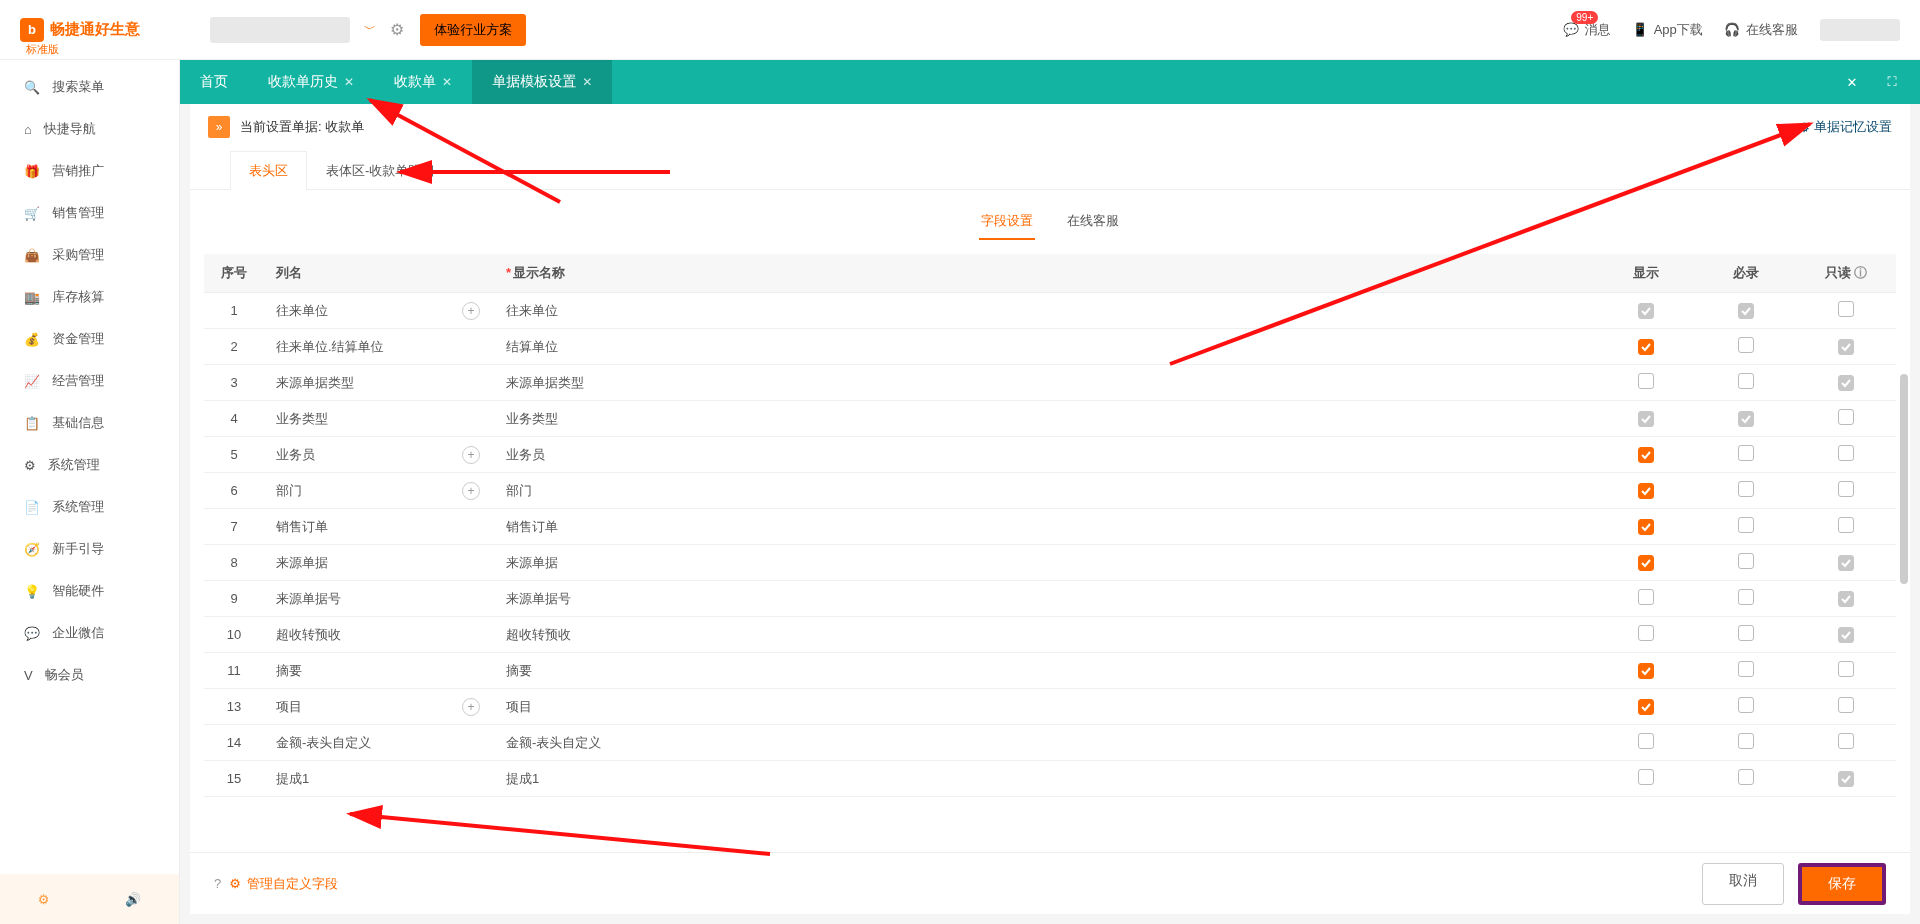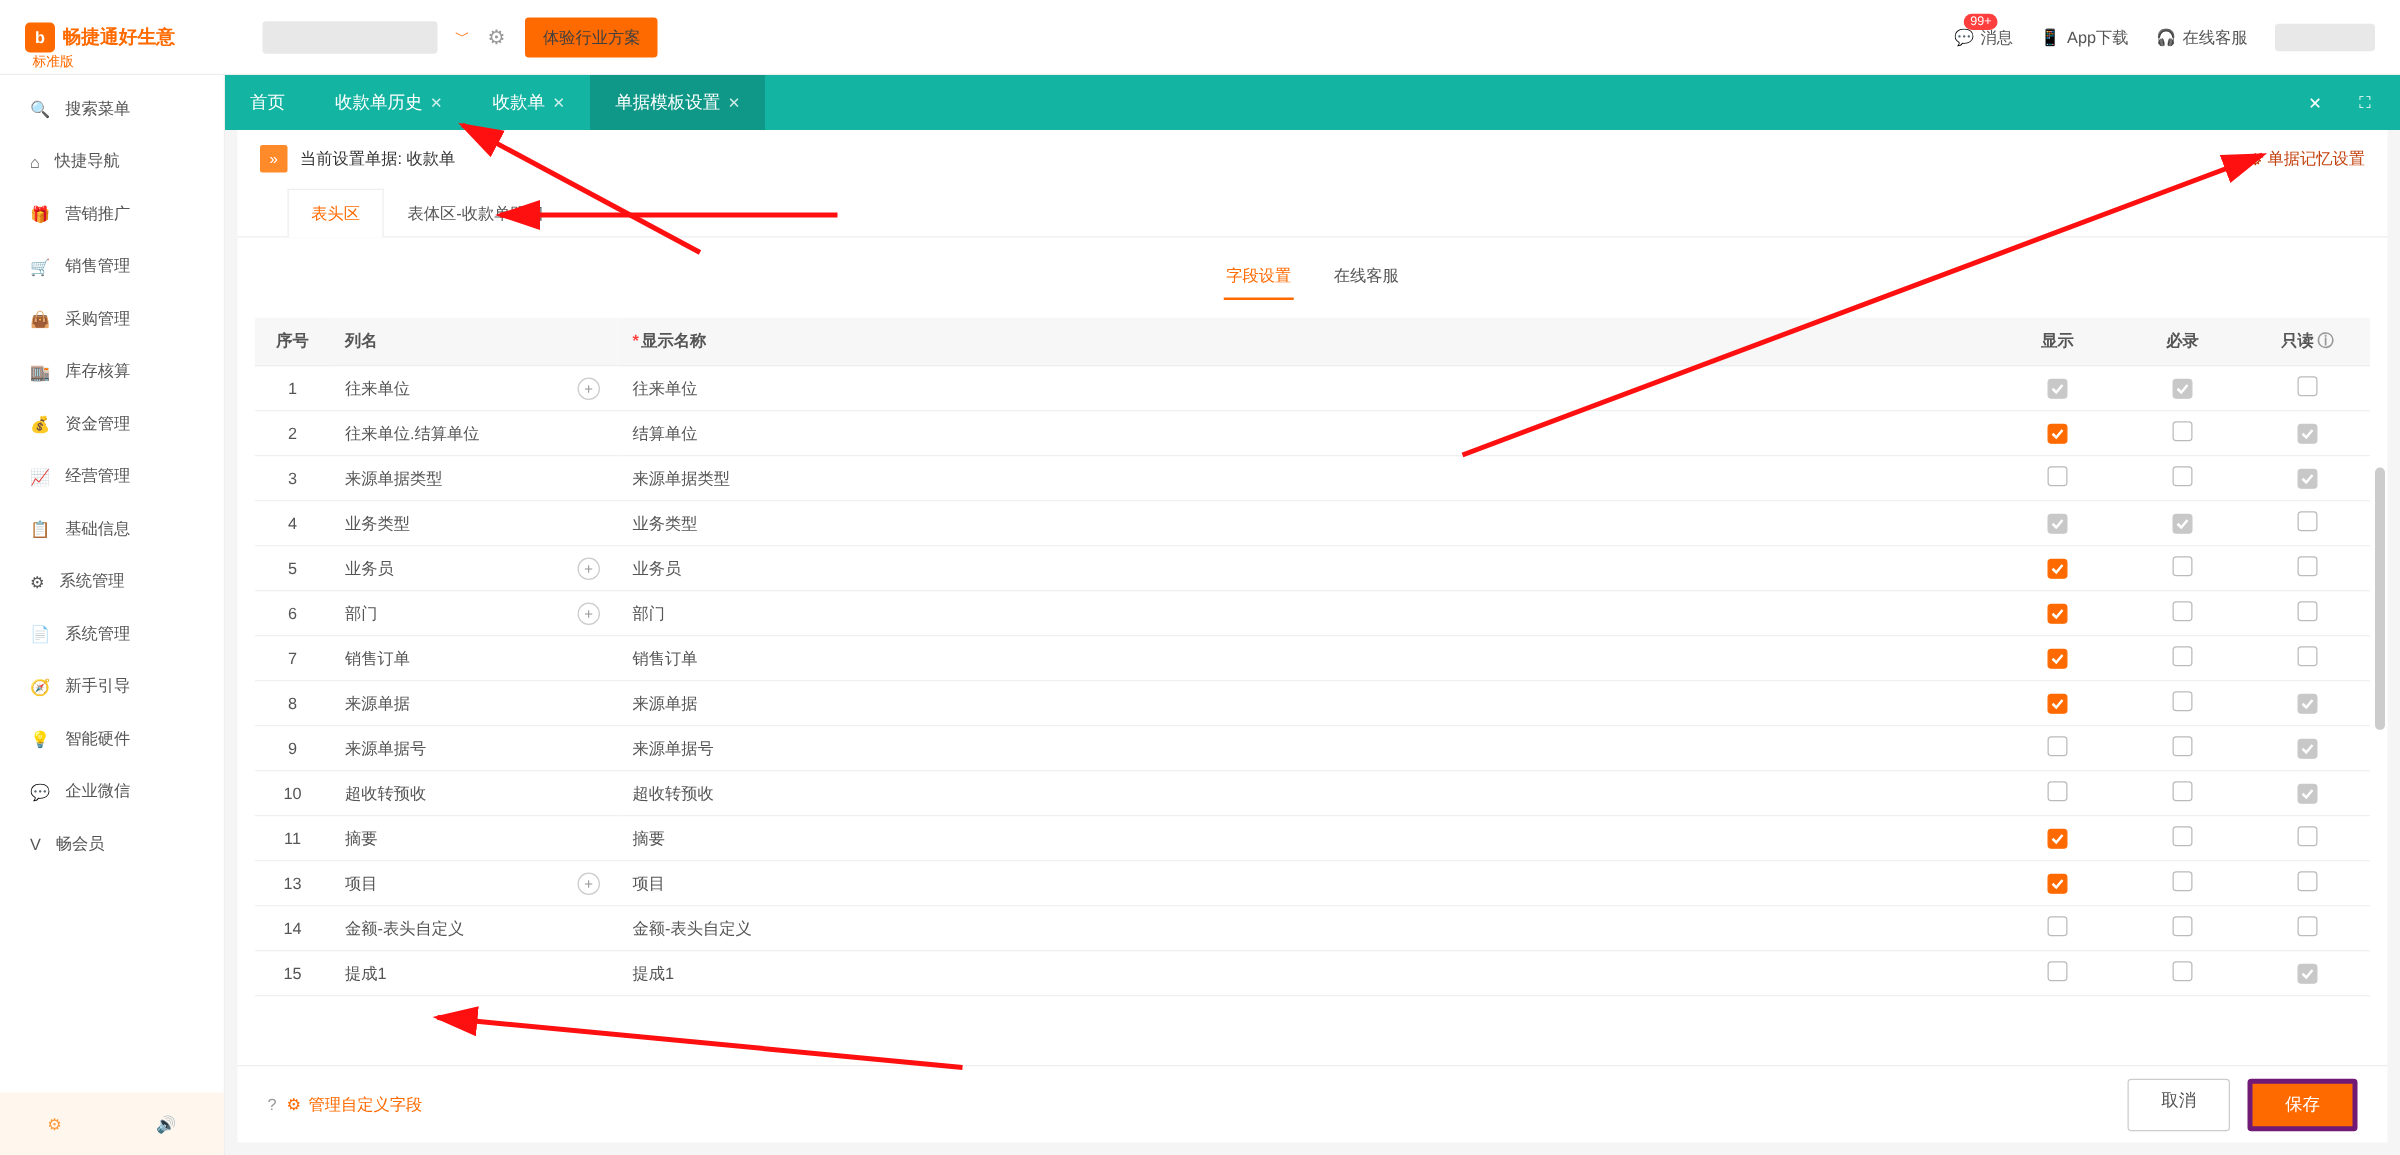--- a/index.html
+++ b/index.html
@@ -6,41 +6,41 @@
 body{background:#fff;width:1920px;height:924px;overflow:hidden;font-size:13px;color:#333}
 .topbar{height:60px;display:flex;align-items:center;padding:0 20px;border-bottom:1px solid #eee}
 .logo-area{display:flex;align-items:center;width:160px}
 .logo-box{width:24px;height:24px;background:#ff6a00;border-radius:4px;display:flex;align-items:center;justify-content:center;color:#fff;font-weight:bold}
 .logo-text{margin-left:6px;color:#ff6a00;font-weight:bold;font-size:15px}
 .logo-sub{color:#ff6a00;font-size:11px;position:absolute;top:42px;left:26px}
 .blur-box{background:#e8e8e8;border-radius:3px}
 .org-box{width:140px;height:26px;margin-left:30px}
 .org-arrow{color:#ff6a00;margin-left:14px;font-size:12px}
 .gear-top{margin-left:14px;color:#999;font-size:16px}
-.exp-btn{margin-left:16px;background:#ff6a00;color:#404040;padding:7px 14px;border-radius:3px;font-size:13px;cursor:pointer}
+.exp-btn{margin-left:16px;background:#ff6a00;color:#000000;padding:7px 14px;border-radius:3px;font-size:13px;cursor:pointer}
 .top-right{margin-left:auto;display:flex;align-items:center;gap:22px;color:#555}
 .tr-item{display:flex;align-items:center;gap:5px;cursor:pointer;position:relative}
 .badge{position:absolute;top:-10px;left:8px;background:#ff3e3e;color:#fff;font-size:10px;padding:1px 5px;border-radius:8px}
 .user-box{width:80px;height:22px}
 .layout{display:flex;height:864px}
 .sidebar{width:180px;background:#fff;border-right:1px solid #eee;display:flex;flex-direction:column}
 .side-list{flex:1;padding-top:6px}
 .side-item{display:flex;align-items:center;padding:12px 24px;color:#555;cursor:pointer;gap:12px}
 .side-footer{height:50px;background:#fff7ee;display:flex;align-items:center;justify-content:space-around;color:#ff9a3c}
 .main{flex:1;display:flex;flex-direction:column;background:#f5f5f5}
 .tabbar{height:44px;background:#13b5a2;display:flex;align-items:center}
 .tab{padding:0 20px;height:44px;display:flex;align-items:center;color:#fff;cursor:pointer;gap:6px;font-size:14px}
 .tab.active{background:#0f9888}
 .tab-x{font-size:12px;opacity:.8}
 .tab-right{margin-left:auto;display:flex;gap:8px;padding-right:12px;color:#fff}
 .tr-icon{width:32px;height:32px;display:flex;align-items:center;justify-content:center;cursor:pointer}
 .content{flex:1;margin:0 10px 10px 10px;background:#fff;display:flex;flex-direction:column;position:relative}
 .crumb-row{height:46px;display:flex;align-items:center;padding:0 18px}
 .crumb-toggle{width:22px;height:22px;background:#ff8a2a;color:#fff;display:flex;align-items:center;justify-content:center;border-radius:2px;margin-right:10px;font-size:12px}
-.memory{margin-left:auto;color:#c2410c;display:flex;align-items:center;gap:4px;cursor:pointer}
+.memory{margin-left:auto;color:#0c4a6e;display:flex;align-items:center;gap:4px;cursor:pointer}
 .area-tabs{display:flex;padding:0 18px 0 40px;border-bottom:1px solid #eee}
 .area-tab{padding:10px 18px;cursor:pointer;color:#555;border:1px solid transparent;border-bottom:none;position:relative;top:1px}
 .area-tab.active{color:#ff6a00;border-color:#eee;background:#fff}
 .subtabs{display:flex;justify-content:center;gap:30px;padding:14px 0}
 .subtab{padding:8px 2px;cursor:pointer;color:#555}
 .subtab.active{color:#ff6a00;border-bottom:2px solid #ff6a00}
 .table-wrap{flex:1;overflow:auto;margin:0 14px}
 table{width:100%;border-collapse:collapse}
 th{background:#f7f7f7;text-align:left;padding:10px 12px;font-weight:bold;color:#555;border-bottom:1px solid #eee}
 td{padding:8px 12px;border-bottom:1px solid #f0f0f0;color:#555}

